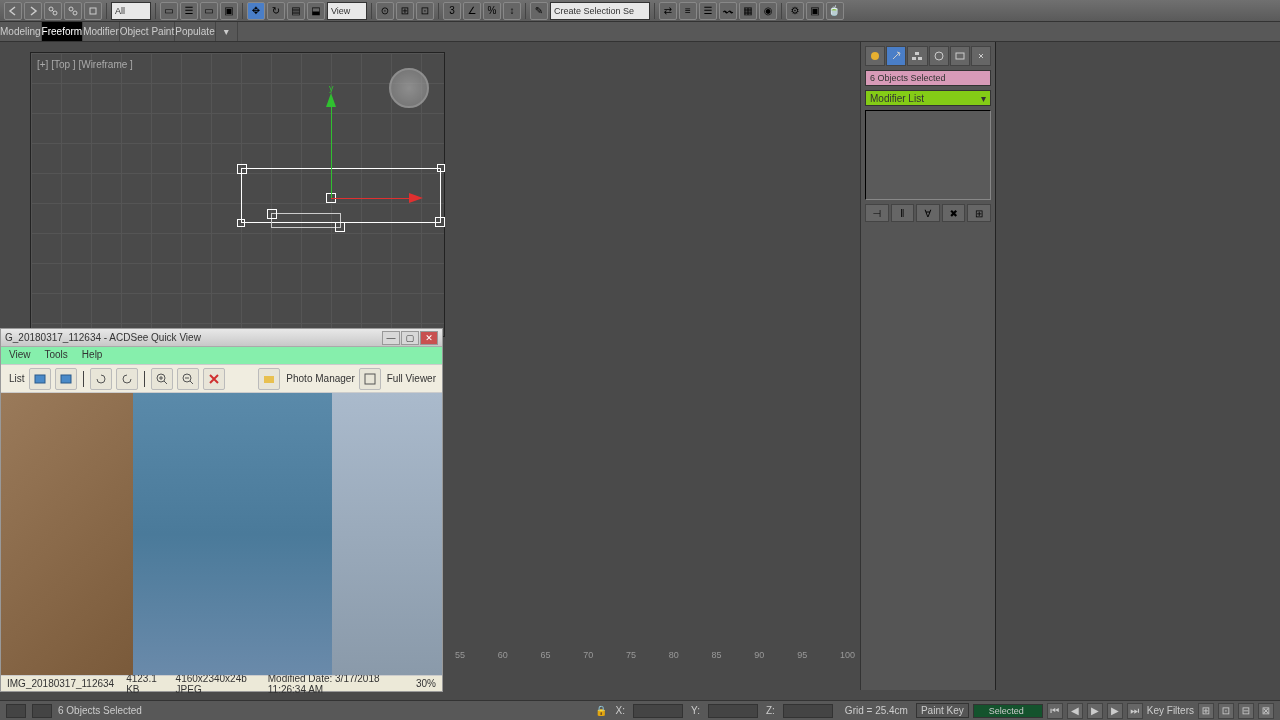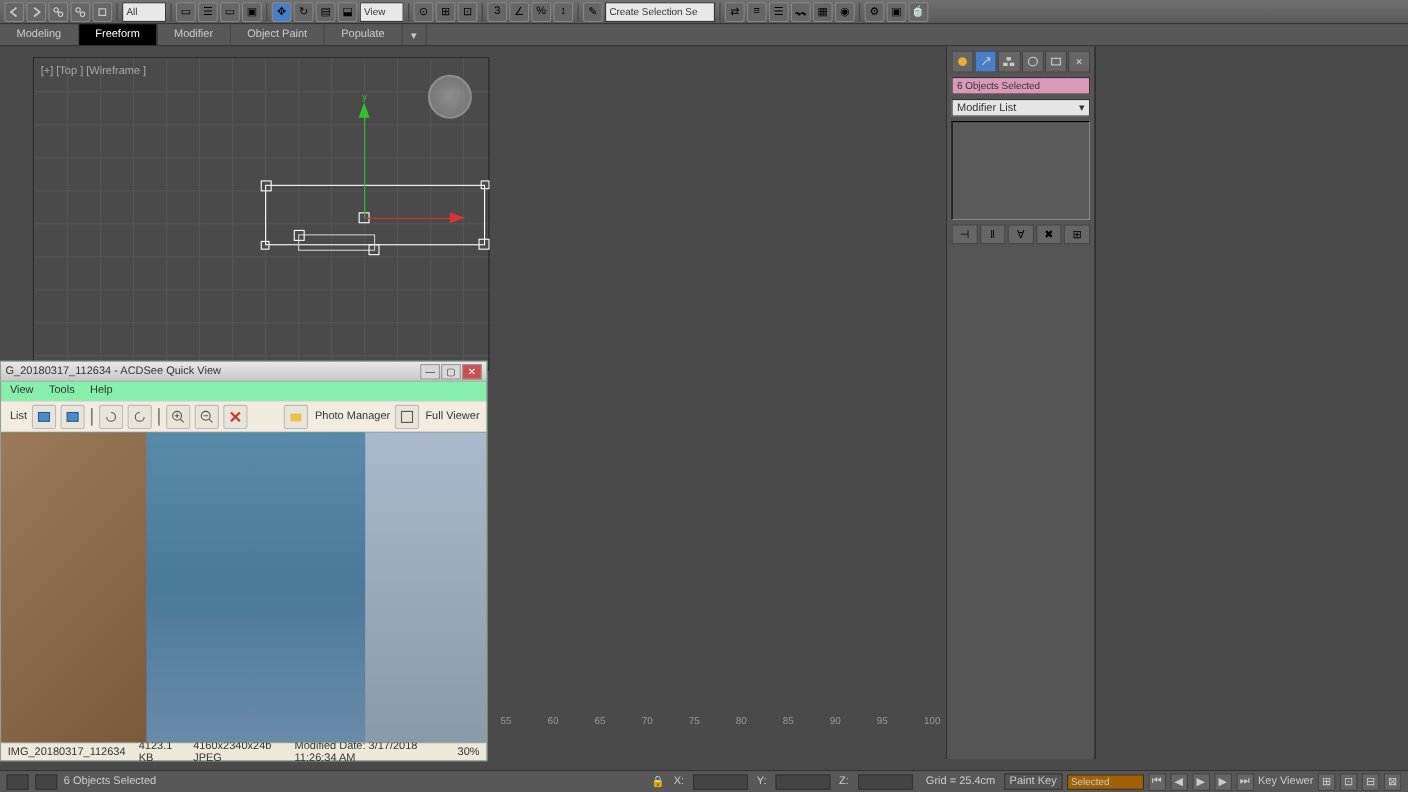--- a/index.html
+++ b/index.html
@@ -4,51 +4,51 @@
 <style>
 *{margin:0;padding:0;box-sizing:border-box;font-family:Tahoma,Arial,sans-serif;font-size:10px;user-select:none}
 body{background:#4a4a4a;width:1280px;height:720px;overflow:hidden;position:relative}
 .toolbar-top{height:22px;background:linear-gradient(#707070,#5a5a5a);display:flex;align-items:center;padding:0 4px;gap:2px;border-bottom:1px solid #333}
 .tb-btn{width:18px;height:18px;background:#666;border:1px solid #888;border-radius:2px;display:flex;align-items:center;justify-content:center;cursor:pointer}
 .tb-btn svg{width:12px;height:12px}
 .tb-sep{width:1px;height:16px;background:#444;margin:0 2px}
 .tb-drop{width:40px;height:18px;background:#e8e8e8;border:1px solid #333;font-size:9px;display:flex;align-items:center;padding:0 3px;color:#333}
 .tb-drop.wide{width:100px}
 .ribbon{height:20px;background:#585858;display:flex;align-items:stretch;border-bottom:1px solid #333}
-.ribbon-tab{padding:3px 15px;color:#ccc;font-size:10px;border-right:1px solid #444;cursor:pointer;display:flex;align-items:center}
+.ribbon-tab{padding:3px 0;color:#ccc;font-size:10px;border-right:1px solid #444;cursor:pointer;display:flex;align-items:center}
 .ribbon-tab.active{background:#000000;color:#fff}
 .main-area{position:relative;height:648px;display:flex}
 .viewports{flex:1;position:relative;padding:8px}
 .vp{position:absolute;background:#4a4a4a;border:1px solid #222}
 .vp.active{border:2px solid #c8a93e}
 .vp-label{position:absolute;top:6px;left:6px;color:#aaa;font-size:10px;z-index:5}
 .vp-top{left:30px;top:10px;width:415px;height:285px}
 .vp-front{left:450px;top:10px;width:410px;height:285px}
 .vp-persp{left:450px;top:300px;width:410px;height:350px}
 .grid-bg{position:absolute;inset:0;background-image:linear-gradient(#555 1px,transparent 1px),linear-gradient(90deg,#555 1px,transparent 1px);background-size:30px 30px}
 .viewcube{position:absolute;top:15px;right:15px;width:40px;height:40px;background:#999;border:2px solid #bbb;border-radius:4px;opacity:.6}
 .cmd-panel{width:135px;background:#555;border-left:1px solid #333;padding:4px;display:flex;flex-direction:column;gap:4px}
 .cmd-tabs{display:flex;gap:1px;height:20px}
 .cmd-tab{flex:1;background:#666;border:1px solid #444;display:flex;align-items:center;justify-content:center;cursor:pointer}
 .cmd-tab.active{background:#4a7ec7}
 .cmd-tab svg{width:12px;height:12px;fill:#ccc}
 .sel-box{height:16px;background:#d89ab8;border:1px solid #333;color:#333;font-size:9px;padding:2px 4px;display:flex;align-items:center}
-.mod-drop{height:16px;background:#e5e5e5;border:1px solid #333;color:#333;font-size:9px;padding:2px 4px;display:flex;align-items:center;justify-content:space-between}
+.mod-drop{height:16px;background:#84cc16;border:1px solid #333;color:#333;font-size:9px;padding:2px 4px;display:flex;align-items:center;justify-content:space-between}
 .mod-stack{height:90px;background:#5a5a5a;border:1px inset #333}
 .mod-btns{display:flex;gap:2px;height:18px}
 .mod-btn{flex:1;background:#666;border:1px solid #444;cursor:pointer;display:flex;align-items:center;justify-content:center}
 .right-void{width:285px;background:#4a4a4a;border-left:1px solid #222}
 .timeline{position:absolute;bottom:25px;left:450px;width:410px;height:20px;display:flex;align-items:center;justify-content:space-between;padding:0 5px}
 .tick{color:#999;font-size:9px}
 .status-bar{position:absolute;bottom:0;left:0;right:0;height:20px;background:#585858;border-top:1px solid #333;display:flex;align-items:center;padding:0 6px;gap:8px;color:#ccc;font-size:9px}
 .status-left{display:flex;gap:6px;align-items:center}
 .status-right{margin-left:auto;display:flex;gap:4px;align-items:center}
 .coord-field{width:50px;height:14px;background:#444;border:1px solid #333}
 .play-btn{width:16px;height:16px;background:#666;border:1px solid #444;cursor:pointer;display:flex;align-items:center;justify-content:center}
-.sel-drop{width:70px;height:14px;background:#a16207;border:1px solid #333;color:#ccc;font-size:9px;padding:1px 3px}
+.sel-drop{width:70px;height:14px;background:#14532d;border:1px solid #333;color:#ccc;font-size:9px;padding:1px 15px}
 
 
 .acdsee{position:absolute;left:0;top:328px;width:443px;background:#86efac;border:1px solid #999;z-index:100}
 .acd-title{height:18px;background:linear-gradient(#e8e8e8,#c8c8c8);display:flex;align-items:center;padding:0 4px;font-size:10px;color:#333;border-bottom:1px solid #aaa}
 .acd-title-btns{margin-left:auto;display:flex;gap:1px}
 .acd-tbtn{width:18px;height:14px;background:#d8d8d8;border:1px solid #999;display:flex;align-items:center;justify-content:center;cursor:pointer;font-size:9px}
 .acd-tbtn.close{background:#c85050;color:#fff}
 .acd-menu{height:18px;display:flex;gap:14px;padding:2px 8px;font-size:10px;color:#333;border-bottom:1px solid #ccc}
 .acd-menu span{cursor:pointer}
 .acd-tools{height:28px;display:flex;align-items:center;gap:4px;padding:2px 6px;border-bottom:1px solid #ccc;background:#f0ede0}
@@ -356,19 +356,19 @@
   <div class="coord-field"></div>
   <span style="margin-left:4px">Grid = 25.4cm</span>
   <div class="status-right">
     <span style="padding:1px 4px;background:#555;border:1px solid #333">Paint Key</span>
     <div class="sel-drop">Selected</div>
     <div class="play-btn">⏮</div>
     <div class="play-btn">◀</div>
     <div class="play-btn">▶</div>
     <div class="play-btn">▶</div>
     <div class="play-btn">⏭</div>
-    <span>Key Viewer</span>
+    <span>Key Filters</span>
     <div class="play-btn">⊞</div>
     <div class="play-btn">⊡</div>
     <div class="play-btn">⊟</div>
     <div class="play-btn">⊠</div>
   </div>
 </div>
 
 </body></html>

